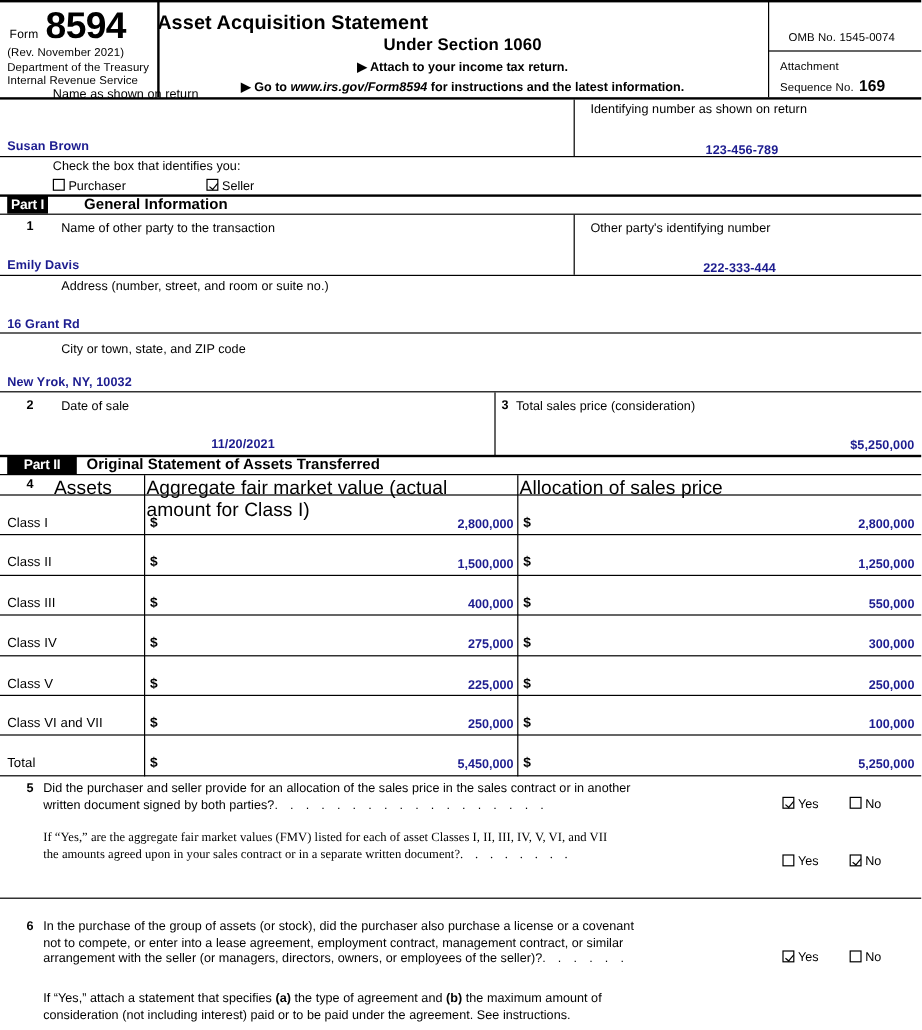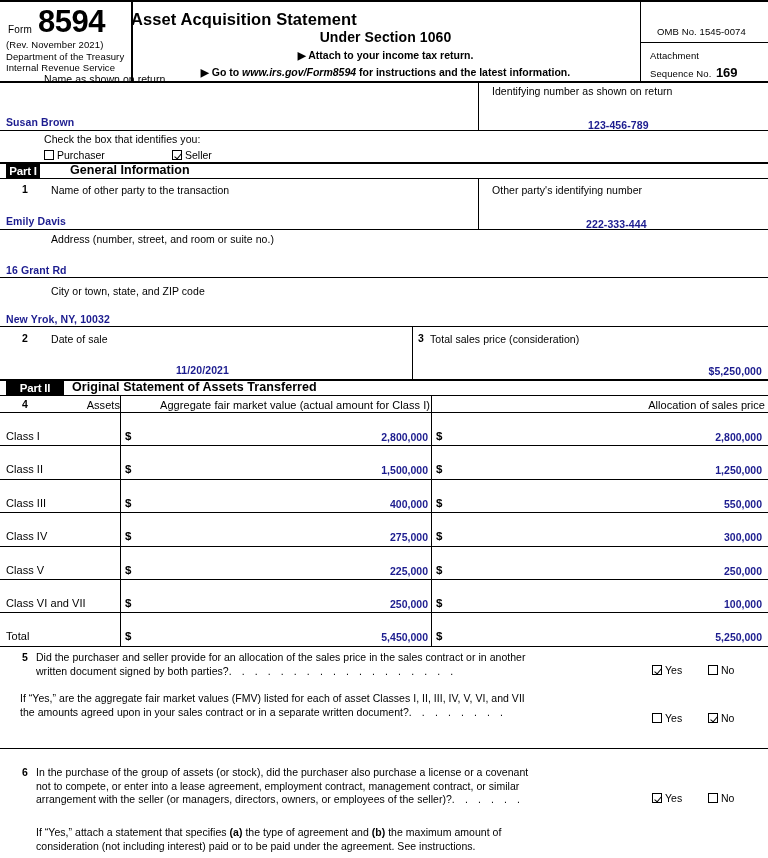--- a/index.html
+++ b/index.html
@@ -131,22 +131,22 @@
   }
   .cb-group {
     position: absolute;
     font-size: 10.5px;
     white-space: nowrap;
   }
   .cb-group .cb { margin-right: 3px; }
 
   
   .th {
-    font-size: 11px;
-    text-align: right;
+    font-size: 16px;
+    text-align: left;
     letter-spacing: 0.05px;
   }
   .rowlabel {
     font-size: 11px;
     letter-spacing: 0.05px;
   }
   .dollar {
     font-size: 11.5px;
     font-weight: bold;
   }
@@ -328,21 +328,21 @@
     <span>Did the purchaser and seller provide for an allocation of the sales price in the sales contract or in another</span><br>
     <span>written document signed by both parties?</span><span class="leaders">.   .   .   .   .   .   .   .   .   .   .   .   .   .   .   .   .   .</span>
   </div>
   <div class="cb-group" style="left:652px; top:664px;">
     <span class="cb checked"></span><span>Yes</span>
   </div>
   <div class="cb-group" style="left:708px; top:664px;">
     <span class="cb"></span><span>No</span>
   </div>
 
-  <div class="qtext" style="left:20px; top:692px; width:620px;">
+  <div class="qtext" style="left:36px; top:692px; width:620px;font-family:Liberation Serif, serif;">
     <span>If “Yes,” are the aggregate fair market values (FMV) listed for each of asset Classes I, II, III, IV, V, VI, and  VII</span><br>
     <span>the amounts agreed upon in your sales contract or in a separate written document?</span><span class="leaders">.   .   .   .   .   .   .   .</span>
   </div>
   <div class="cb-group" style="left:652px; top:712px;">
     <span class="cb"></span><span>Yes</span>
   </div>
   <div class="cb-group" style="left:708px; top:712px;">
     <span class="cb checked"></span><span>No</span>
   </div>
 

